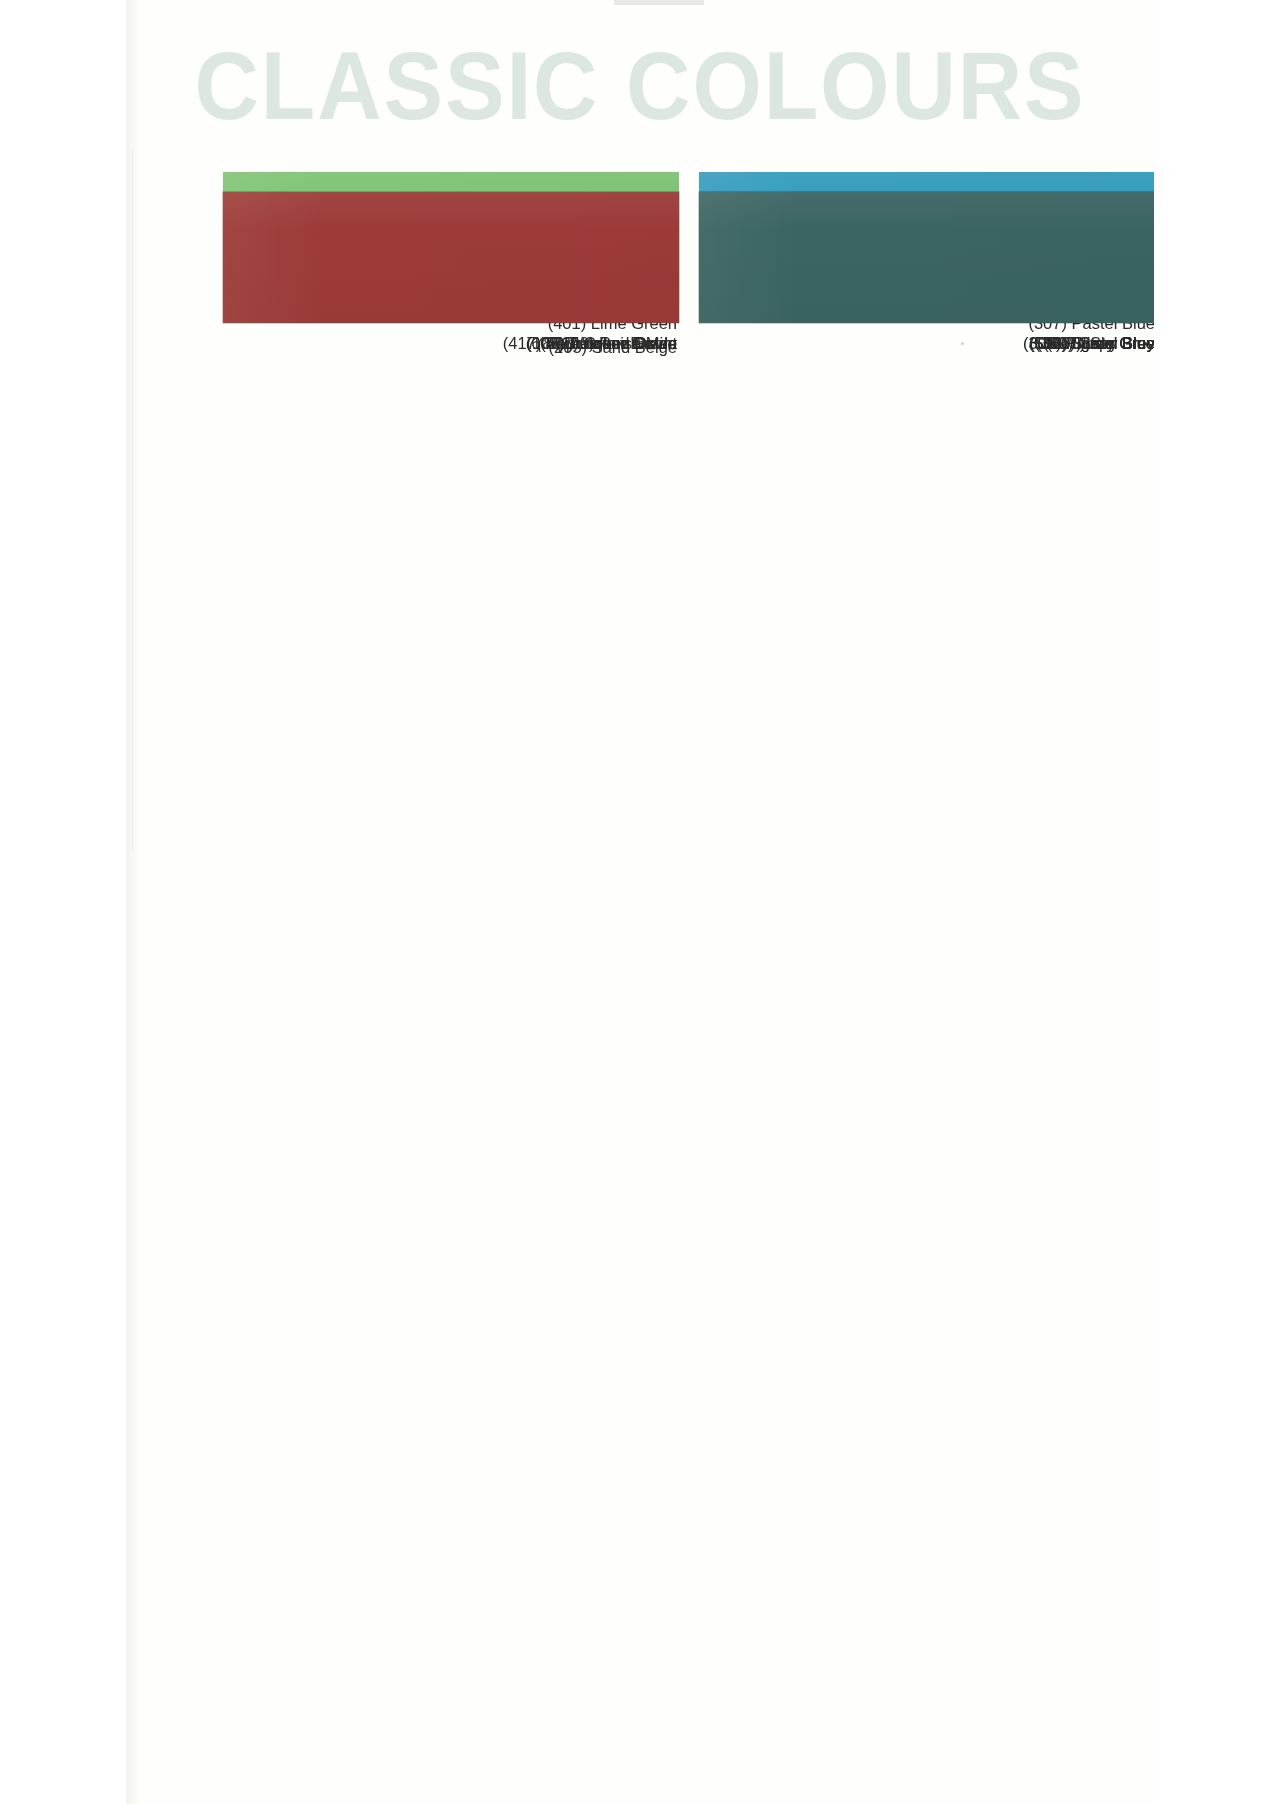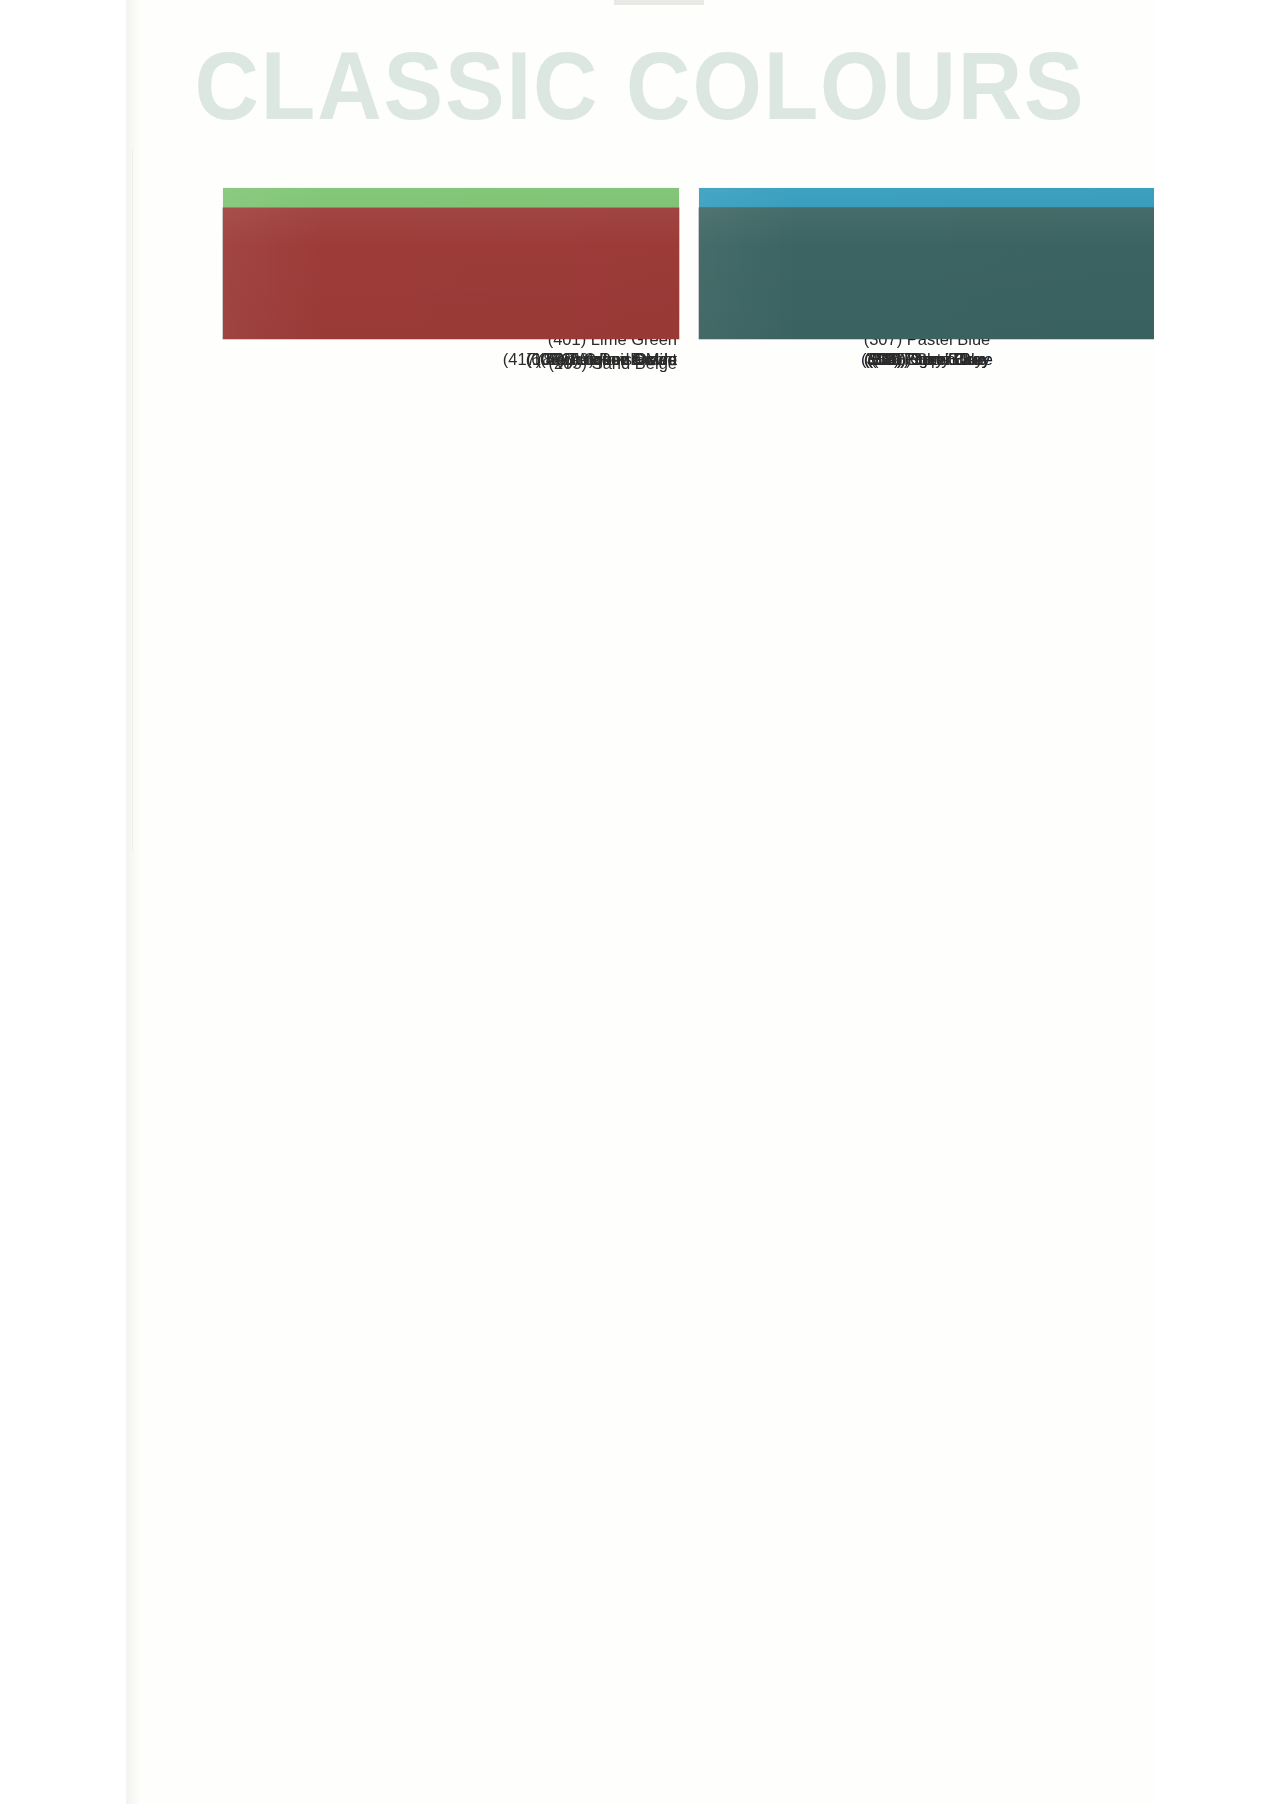--- a/index.html
+++ b/index.html
@@ -65,21 +65,21 @@
     transform: scaleX(0.93);
     transform-origin: 50% 50%;
     white-space: nowrap;
     user-select: none;
   }
 
   
   #grid {
     position: absolute;
     left: 97px;
-    top: 188px;
+    top: 172px;
     width: 933px;
   }
 
   .swatch-row {
     position: relative;
     width: 933px;
     margin-bottom: 20px;
   }
 
   .swatch-cell {
@@ -110,21 +110,21 @@
 
   .swatch-label {
     font-size: 16.5px;
     line-height: 20px;
     color: #2b2b2b;
     margin-top: 10px;
     white-space: nowrap;
     font-family: "Liberation Sans", "DejaVu Sans", sans-serif;
   }
   .swatch-cell.left  .swatch-label { text-align: right; padding-right: 2px; }
-  .swatch-cell.right .swatch-label { text-align: center;  padding-left: 0px; }
+  .swatch-cell.right .swatch-label { text-align: right;  padding-left: 0px; }
 
   
   .row-h131 .swatch-chip { height: 131px; }
 
   .speck {
     position: absolute;
     width: 3px;
     height: 3px;
     background: #cfcfc9;
     border-radius: 50%;

